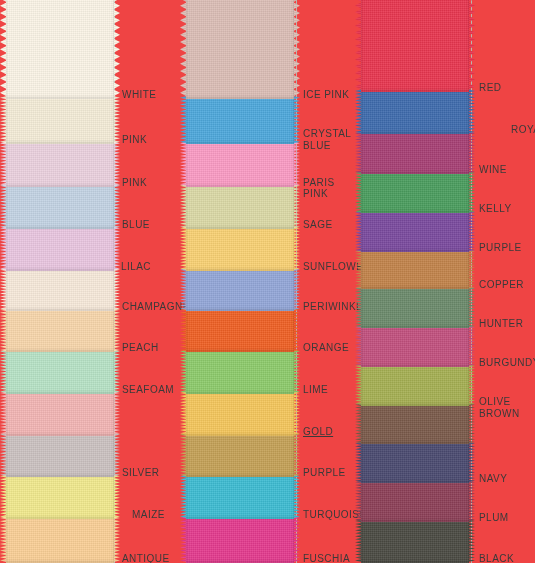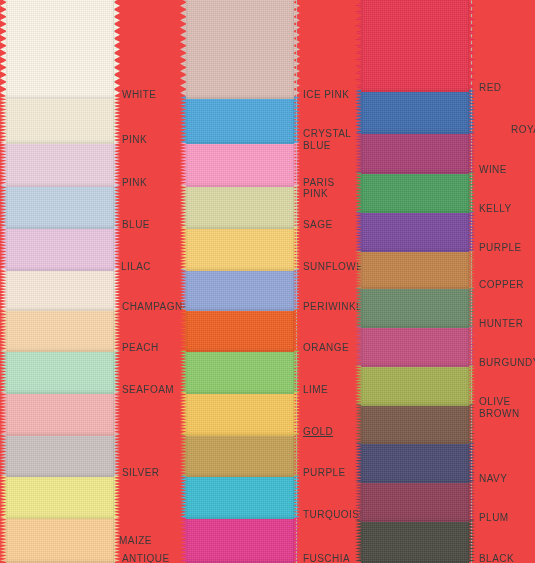--- a/index.html
+++ b/index.html
@@ -168,21 +168,21 @@
           <div class="zig-l"></div>
           <div class="zig-r"></div>
           <div class="body"></div>
         </div>
         <div class="label" style="left: 122px; top: 467.234px;">SILVER</div>
         <div class="swatch" style="--c: #F1E98D; left: 6px; width: 108px; top: 474.686px; height: 44.1569px; z-index: 2;">
           <div class="zig-l"></div>
           <div class="zig-r"></div>
           <div class="body"></div>
         </div>
-        <div class="label" style="left: 119px; top: 508.843px; margin-top: 26px;">MAIZE</div>
+        <div class="label" style="left: 132px; top: 508.843px;">MAIZE</div>
         <div class="swatch" style="--c: #FACF96; left: 6px; width: 108px; top: 516.296px; height: 46.7044px; z-index: 1;">
           <div class="zig-l"></div>
           <div class="zig-r"></div>
           <div class="body"></div>
         </div>
         <div class="label" style="left: 122px; top: 553px;">ANTIQUE</div>
         <div class="col-rule" style="left: 114px;"></div>
       </div>
     </div>
     <div class="column col-2" style="left: 178px;">

